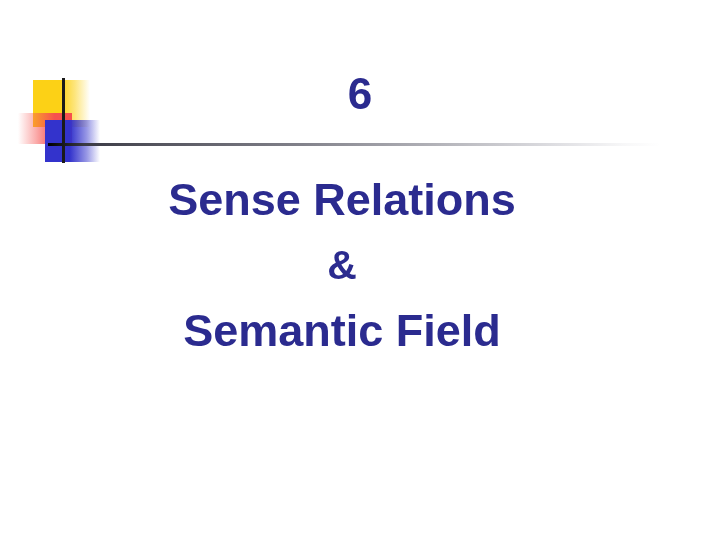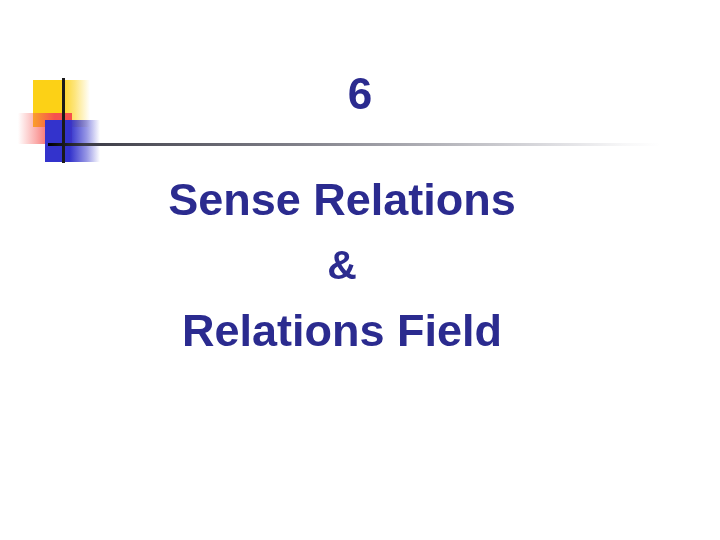--- a/index.html
+++ b/index.html
@@ -145,16 +145,16 @@
     <div class="block block-blue"></div>
     <div class="motif-vrule"></div>
     <div class="motif-hrule"></div>
   </div>
 
   <div class="slide-number">6</div>
 
   <div class="title-block">
     <div class="title-line">Sense Relations</div>
     <div class="title-line amp">&amp;</div>
-    <div class="title-line">Relations Field</div>
+    <div class="title-line">Semantic Field</div>
   </div>
 
 </div>
 
 </body></html>

